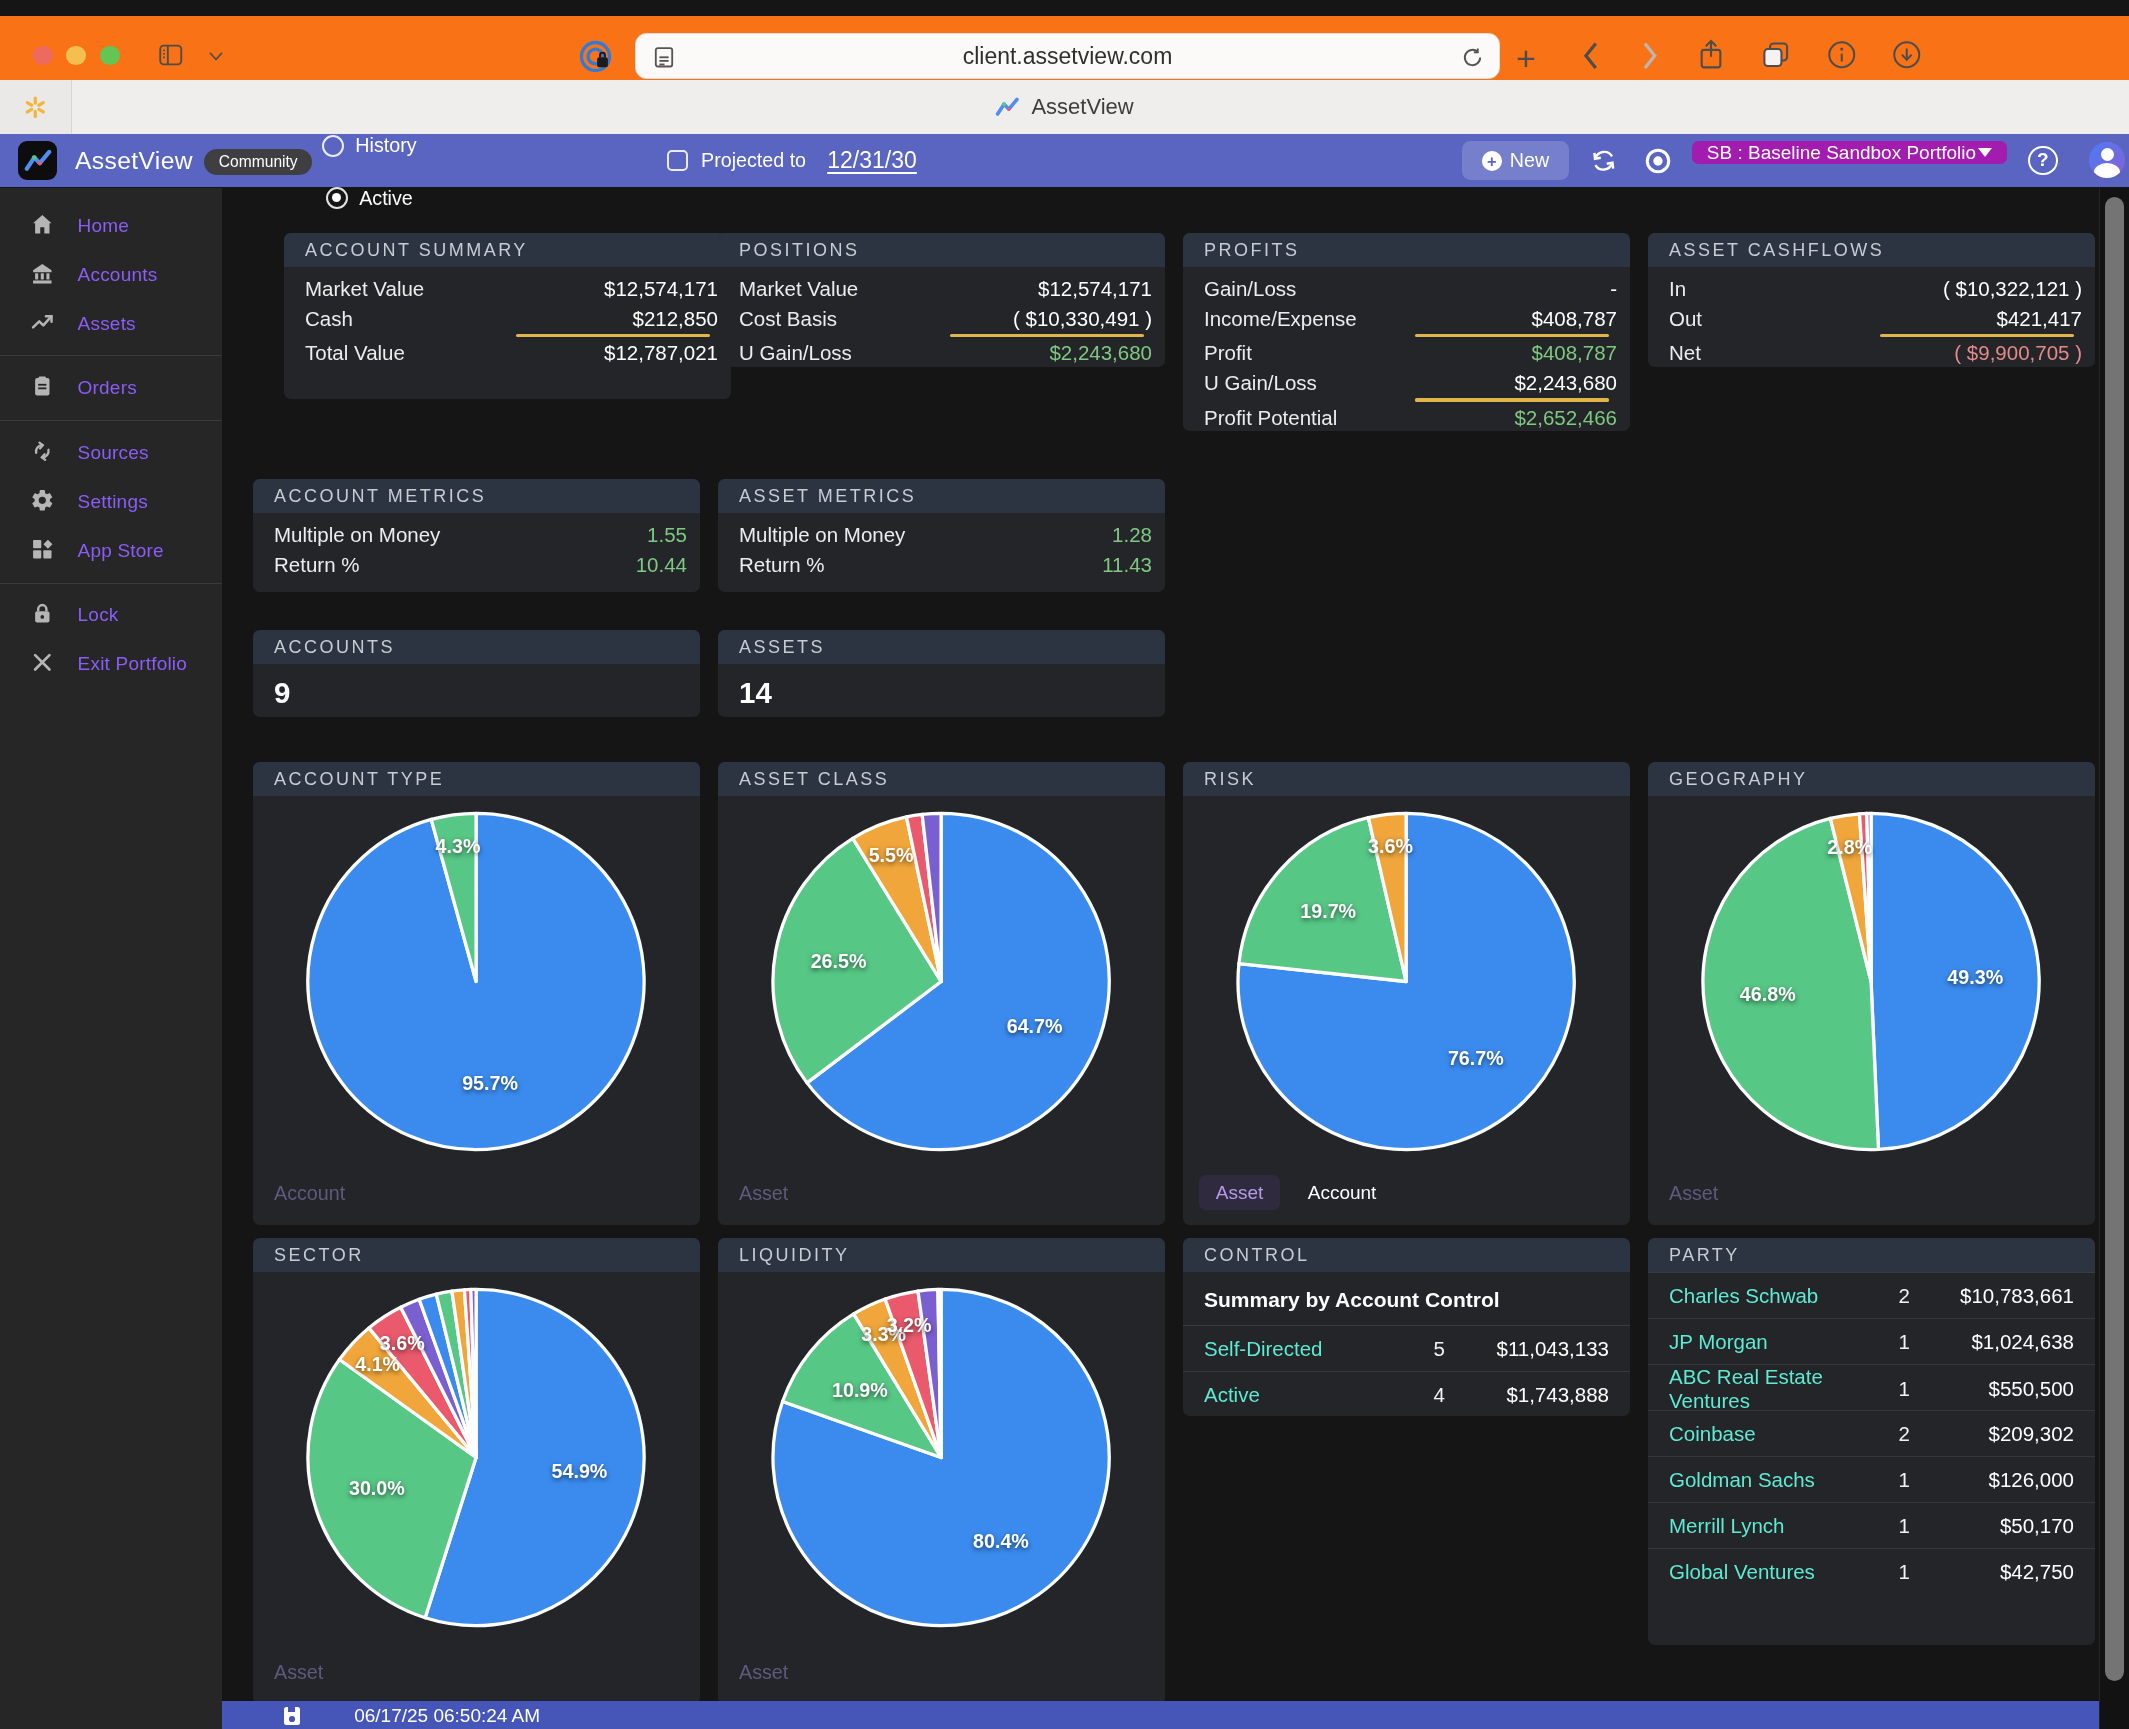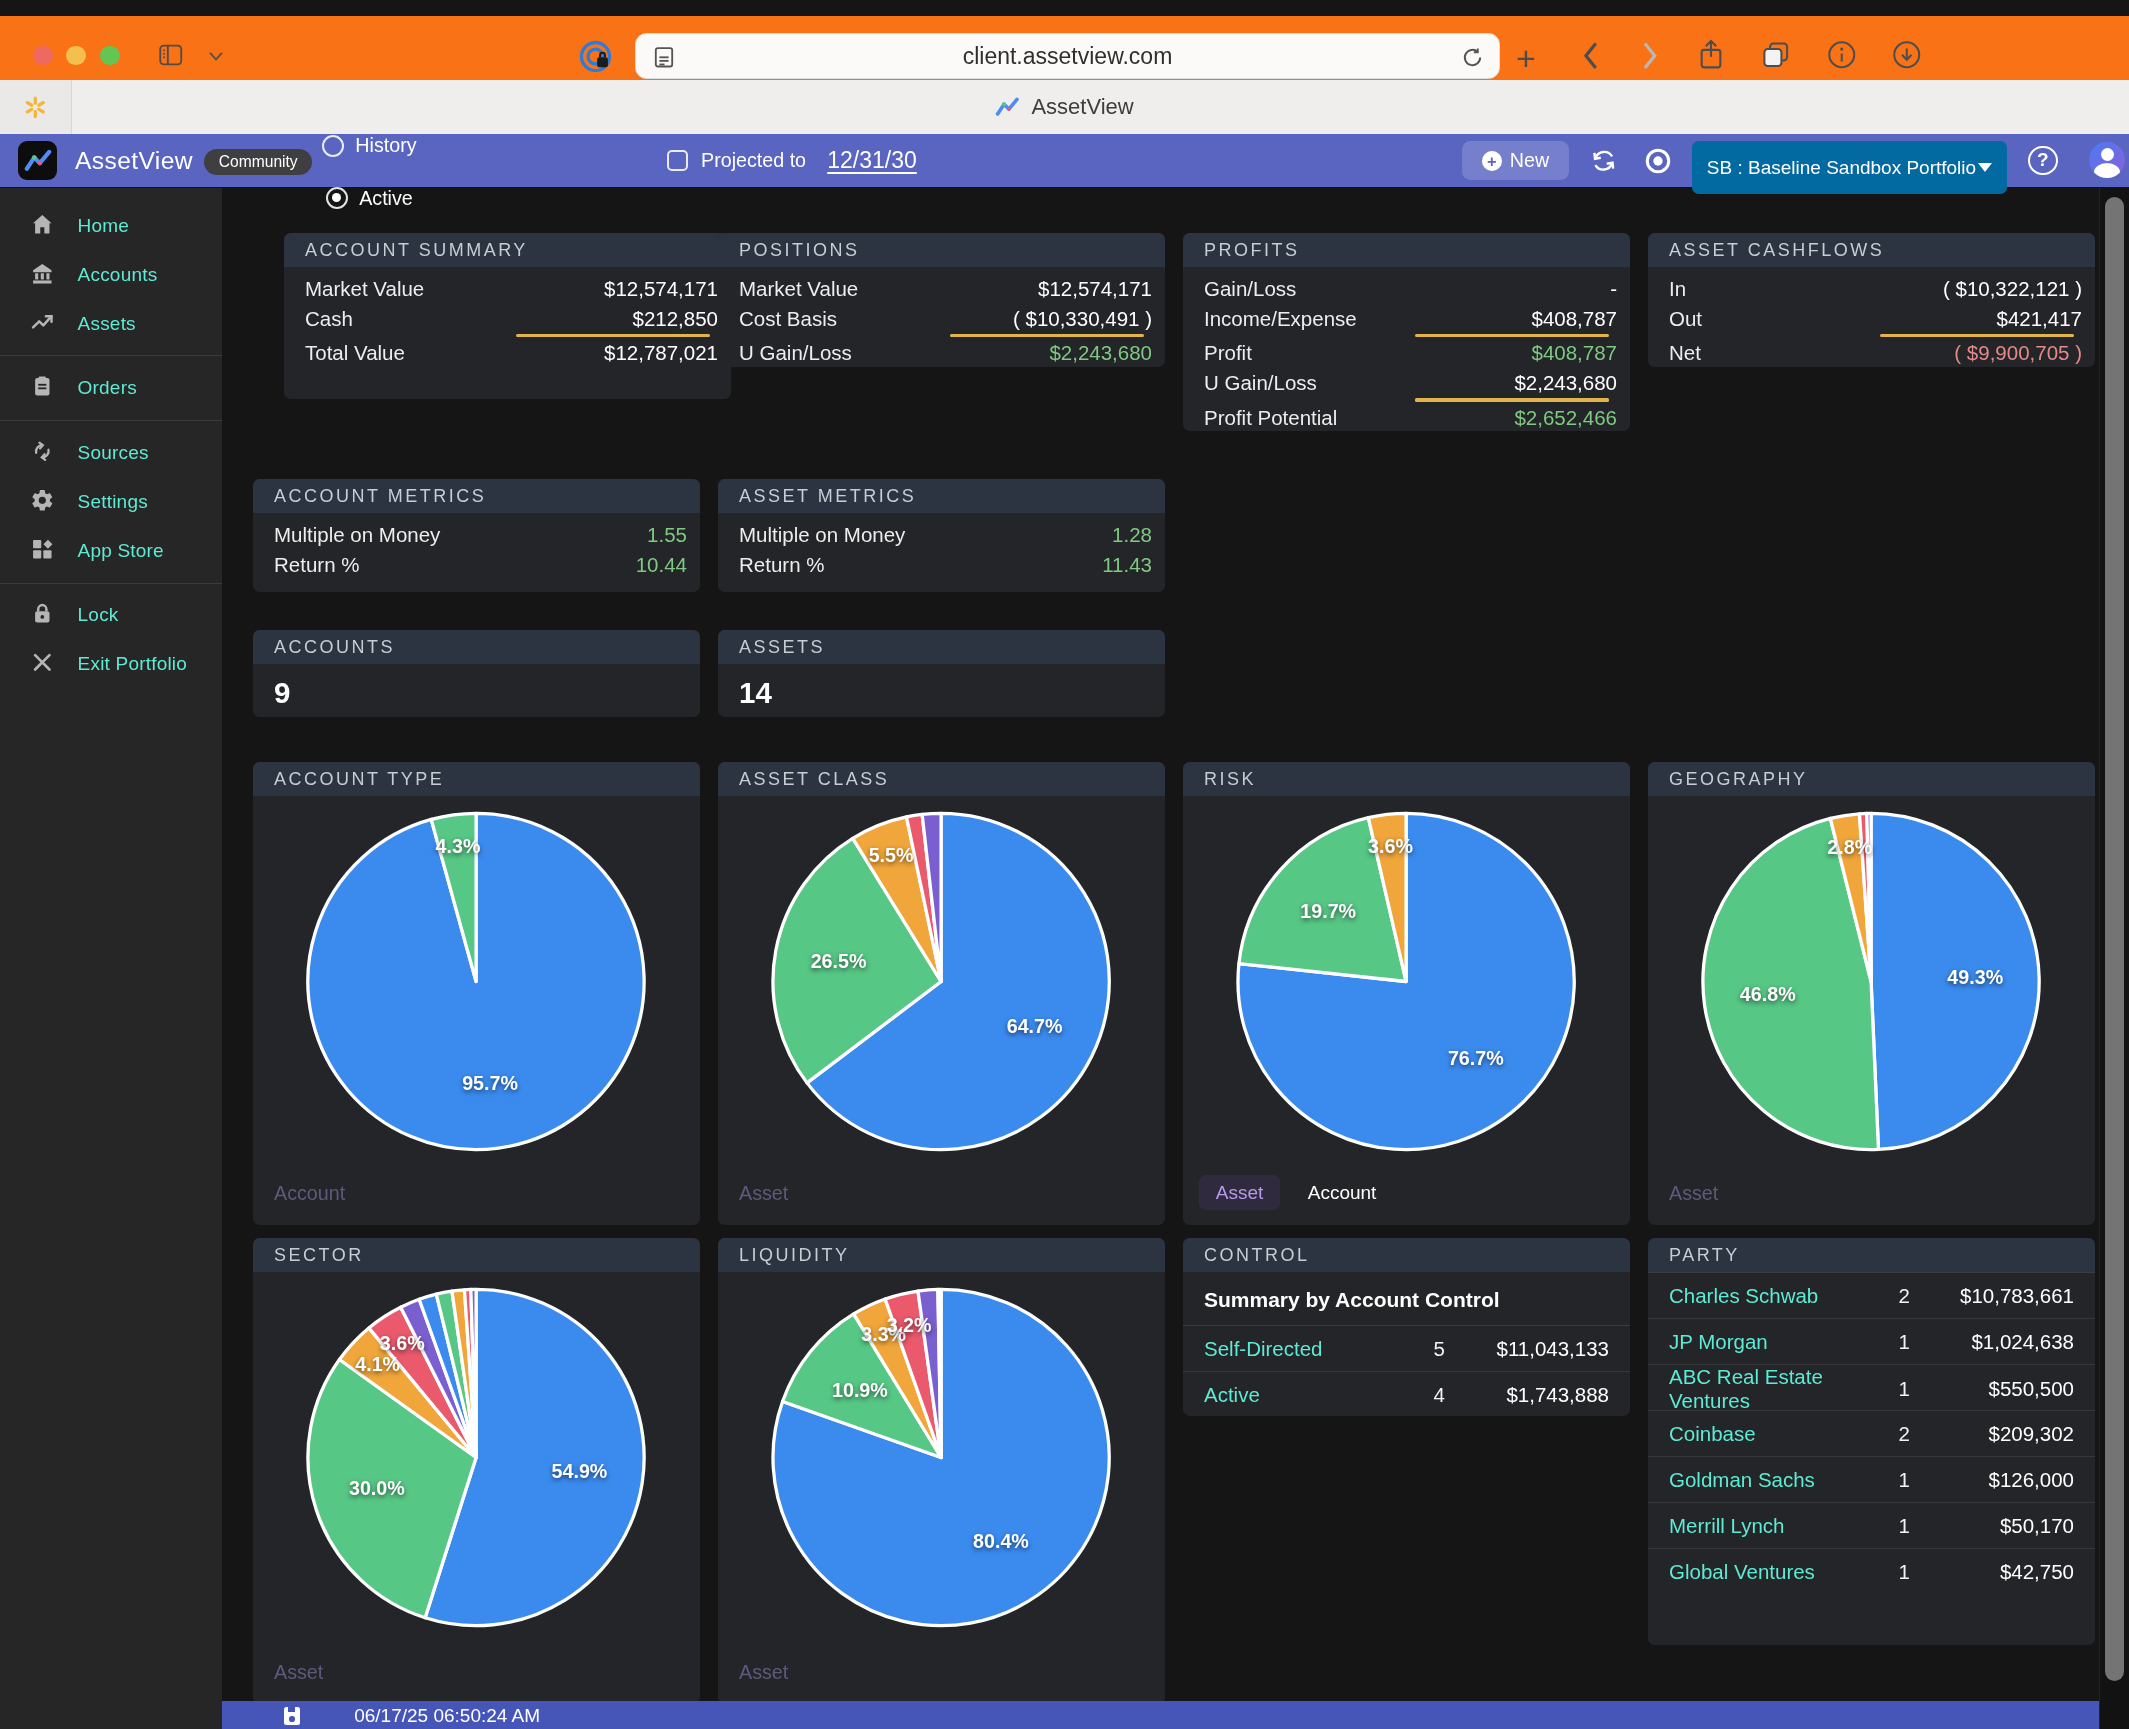--- a/index.html
+++ b/index.html
@@ -39,32 +39,32 @@
   .radio.on::after { content:""; position:absolute; left:4.1px; top:4.1px; width:9px; height:9px; background:#fff; border-radius:50%; }
   .mode-label { color:#fff; font-size:19.7px; }
   .projected { position:absolute; left:667px; top:0; height:53px; display:flex; align-items:center; gap:13px; }
   .checkbox { width:21px; height:21px; border:2.5px solid rgba(255,255,255,.88); border-radius:4.9px; }
   .proj-label { color:#fff; font-size:19.7px; }
   .proj-date { color:#fff; font-size:23px; text-decoration:underline; text-underline-offset:4.1px; margin-left:8.2px; }
   .new-btn { position:absolute; left:1462px; top:7.4px; width:107px; height:39px; border-radius:8.2px; background:rgba(255,255,255,.17); display:flex; align-items:center; justify-content:center; gap:8.2px; }
   .new-plus { width:19.7px; height:19.7px; border-radius:50%; background:#fff; color:#5965c1; font-size:16.4px; font-weight:700; display:flex; align-items:center; justify-content:center; line-height:1; }
   .new-label { color:#fff; font-size:19.7px; }
   .appbar-icon { position:absolute; top:12.3px; color:#fff; }
-  .portfolio-dd { position:absolute; left:1692px; top:7.4px; width:315px; height:53px; background:#0369a1; border-radius:6.6px; display:flex; align-items:center; padding:0 14.8px; }
+  .portfolio-dd { position:absolute; left:1692px; top:7.4px; width:315px; height:23px; background:#a21caf; border-radius:6.6px; display:flex; align-items:center; padding:0 14.8px; }
   .portfolio-dd span { color:#fff; font-size:19px; white-space:nowrap; }
   .dd-caret { margin-left:auto; width:0; height:0; border-left:7.4px solid transparent; border-right:7.4px solid transparent; border-top:9px solid #fff; }
   .help-circle { position:absolute; left:2028px; top:11.5px; width:29.5px; height:29.5px; border:2.5px solid #fff; border-radius:50%; color:#fff; font-size:19px; font-weight:700; display:flex; align-items:center; justify-content:center; }
   .avatar { position:absolute; left:2089px; top:8.2px; width:36px; height:36px; border-radius:50%; background:linear-gradient(135deg,#4a7bf5,#8a5fd6); overflow:hidden; }
   .avatar::before { content:""; position:absolute; left:11.5px; top:5.7px; width:13px; height:13px; background:#fff; border-radius:50%; }
   .avatar::after { content:""; position:absolute; left:4.9px; top:21px; width:26px; height:18px; background:#fff; border-radius:50%; }
   
   .sidebar { position:absolute; left:0; top:188px; width:222px; height:1542px; background:#262626; }
   .side-item { height:49px; display:flex; align-items:center; padding-left:30px; gap:23px; }
   .side-item svg { color:#b5b5b5; flex:none; }
-  .side-label { color:#5eead4; font-size:19px; font-weight:500; letter-spacing:0.2px; }
+  .side-label { color:#8b5cf6; font-size:19px; font-weight:500; letter-spacing:0.2px; }
   .side-divider { height:0.8px; background:#3b3b3b; margin:7.4px 0; }
   .sidebar-pad-top { height:13px; }
   
   .card { position:absolute; background:#232528; border-radius:6.6px; overflow:hidden; }
   .card-head { height:34px; background:#2b3440; display:flex; align-items:center; padding-left:21px; color:#c6cdd5; font-size:18px; letter-spacing:2.5px; font-weight:500; }
   .rows { padding:6.6px 13px 0 21px; }
   .srow { height:30px; display:flex; align-items:center; }
   .srow .lbl { color:#ededed; font-size:20.5px; }
   .srow .val { margin-left:auto; color:#fff; font-size:20.5px; }
   .val.green { color:#7fc982; }

